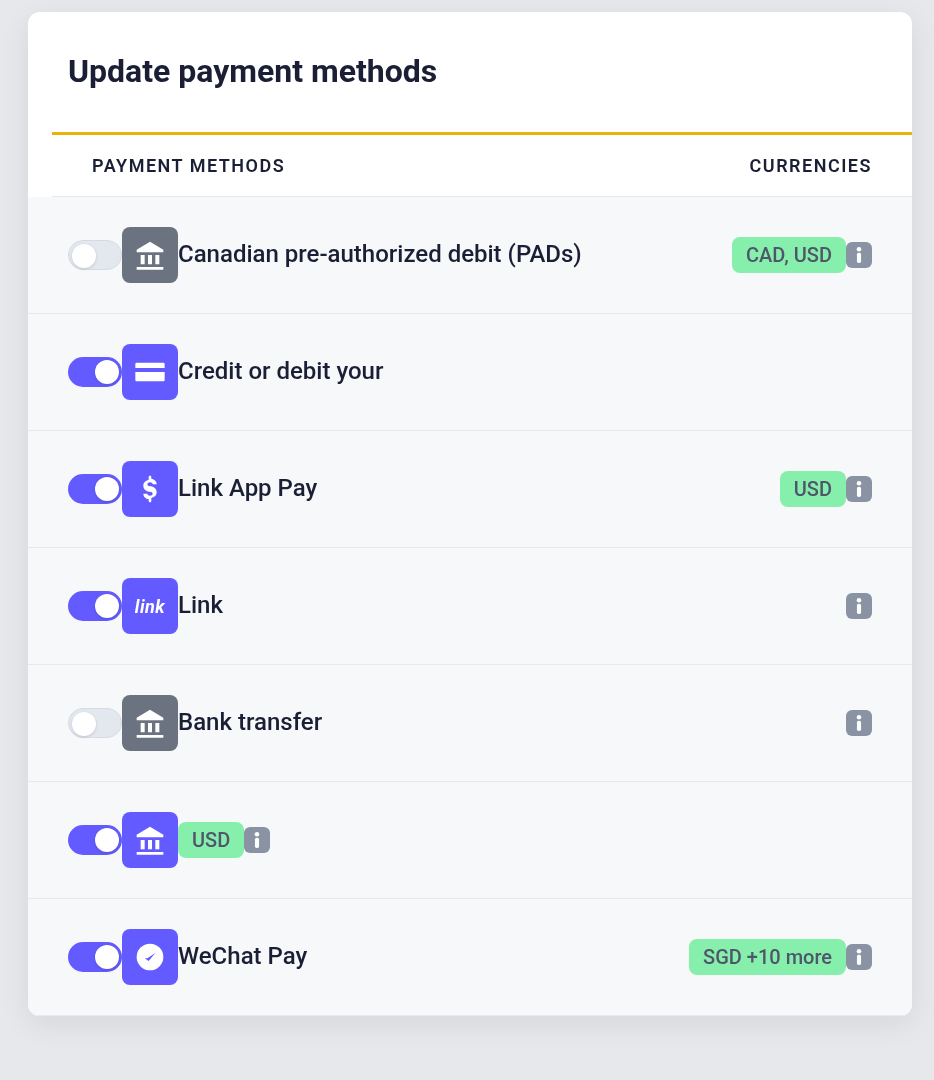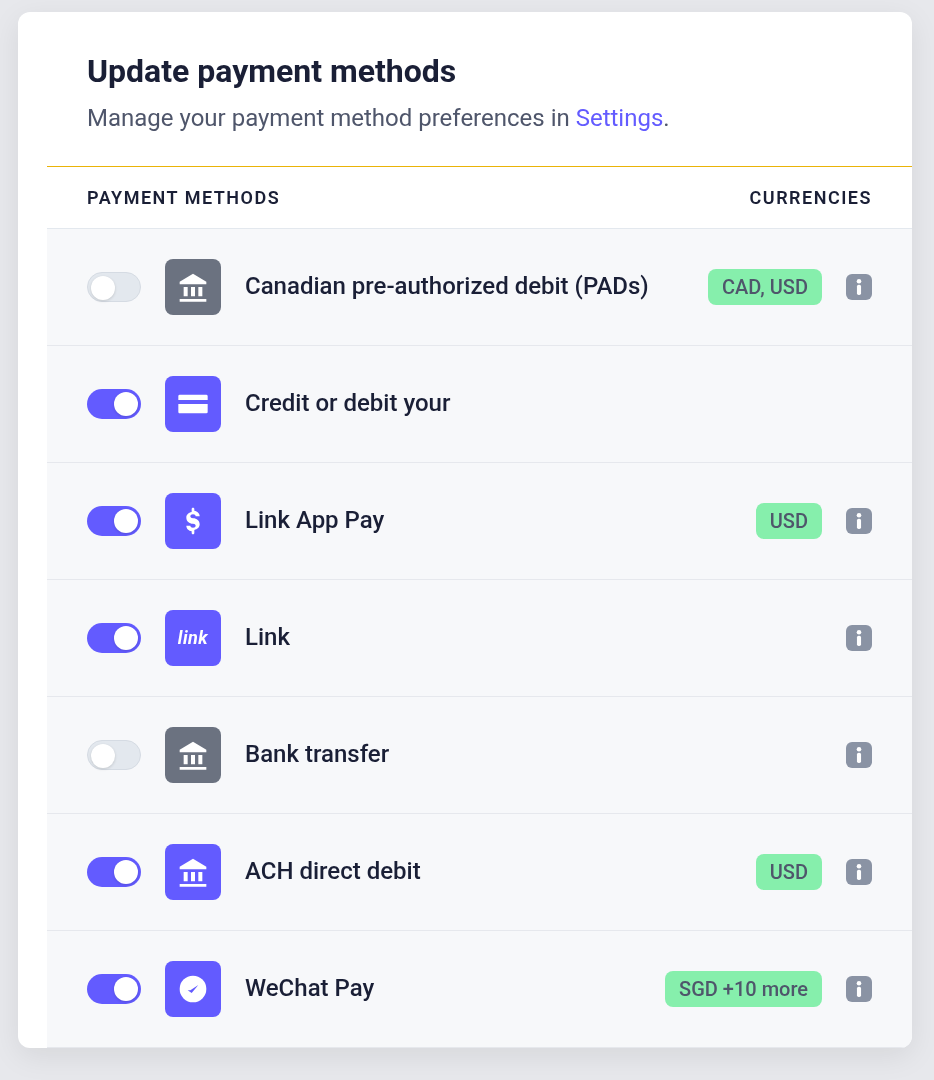--- a/index.html
+++ b/index.html
@@ -7,27 +7,26 @@
     font-family: -apple-system, BlinkMacSystemFont, "Segoe UI", Roboto, sans-serif;
     background: #e7e8ec;
     width: 934px;
     height: 1080px;
     overflow: hidden;
     position: relative;
   }
   .modal {
     position: absolute;
     top: 12px;
-    left: 18px;
+    left: 28px;
     right: 22px;
     background: #fff;
     border-radius: 12px;
     box-shadow: 0 8px 30px rgba(0,0,0,0.08);
     overflow: hidden;
-    padding-left: 29px;
   }
   .modal-header {
     padding: 40px 40px 30px 40px;
   }
   .modal-title {
     font-size: 32px;
     font-weight: 700;
     color: #1a1f36;
     margin-bottom: 12px;
   }
@@ -39,39 +38,39 @@
   .settings-link {
     color: #635bff;
     text-decoration: none;
     cursor: pointer;
   }
   .table-header {
     display: flex;
     justify-content: space-between;
     align-items: center;
     padding: 20px 40px;
-    border-top: 1px solid #eab308;
+    border-top: 3px solid #eab308;
     border-bottom: 1px solid #e3e8ee;
     background: #fff;
+    margin-left: 24px;
   }
   .col-header {
     font-size: 18px;
     font-weight: 600;
     letter-spacing: 1.5px;
     color: #1a1f36;
   }
   .rows {
     background: #f7f8fa;
   }
   .row {
     display: flex;
     align-items: center;
     padding: 30px 40px;
     border-bottom: 1px solid #e6e8ed;
-    gap: 24px;
   }
   .row:first-child { border-top: none; }
   .toggle {
     width: 54px;
     height: 30px;
     border-radius: 30px;
     position: relative;
     flex-shrink: 0;
     cursor: pointer;
   }
@@ -136,23 +135,20 @@
   }
   .info-icon svg { width: 8px; height: 16px; fill:#fff; }
   .spacer { width:26px; flex-shrink:0; }
 </style>
 </head>
 <body>
 
 <div class="modal">
   <div class="modal-header">
     <h1 class="modal-title">Update payment methods</h1>
-    <p class="modal-subtitle">
-      <span>Manage your payment method preferences in </span><a class="settings-link">Settings</a><span>.</span>
-    </p>
   </div>
 
   <div class="table-header">
     <div class="col-header">PAYMENT METHODS</div>
     <div class="col-header">CURRENCIES</div>
   </div>
 
   <div class="rows" id="rows">
       <div class="row">
         <div class="toggle toggle-off">
@@ -236,21 +232,20 @@
       </div>
       <div class="row">
         <div class="toggle toggle-on">
           <div class="toggle-knob"></div>
         </div>
         <div class="icon-box icon-purple">
           <svg viewBox="0 0 24 24">
             <path d="M12 2L2 8v2h20V8L12 2zm-7 10v7h3v-7H5zm5.5 0v7h3v-7h-3zm5.5 0v7h3v-7h-3zM2 21v2h20v-2H2z"></path>
           </svg>
         </div>
-        <div class="method-label">ACH direct debit</div>
         <div class="currency-badge">USD</div>
         <div class="info-icon">
           <svg viewBox="0 0 6 14">
             <circle cx="3" cy="2" r="2"></circle>
             <rect x="1.2" y="5" width="3.6" height="9" rx="1.5"></rect>
           </svg>
         </div>
       </div>
       <div class="row">
         <div class="toggle toggle-on">

